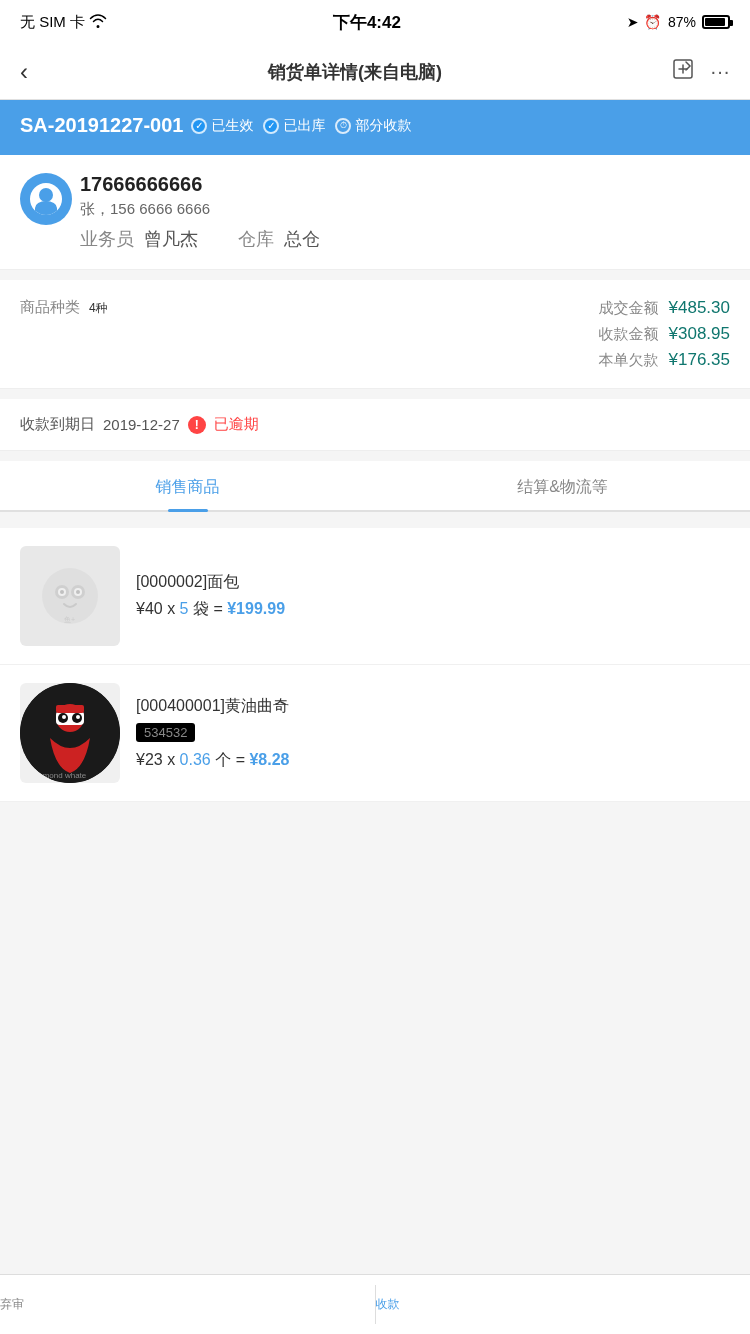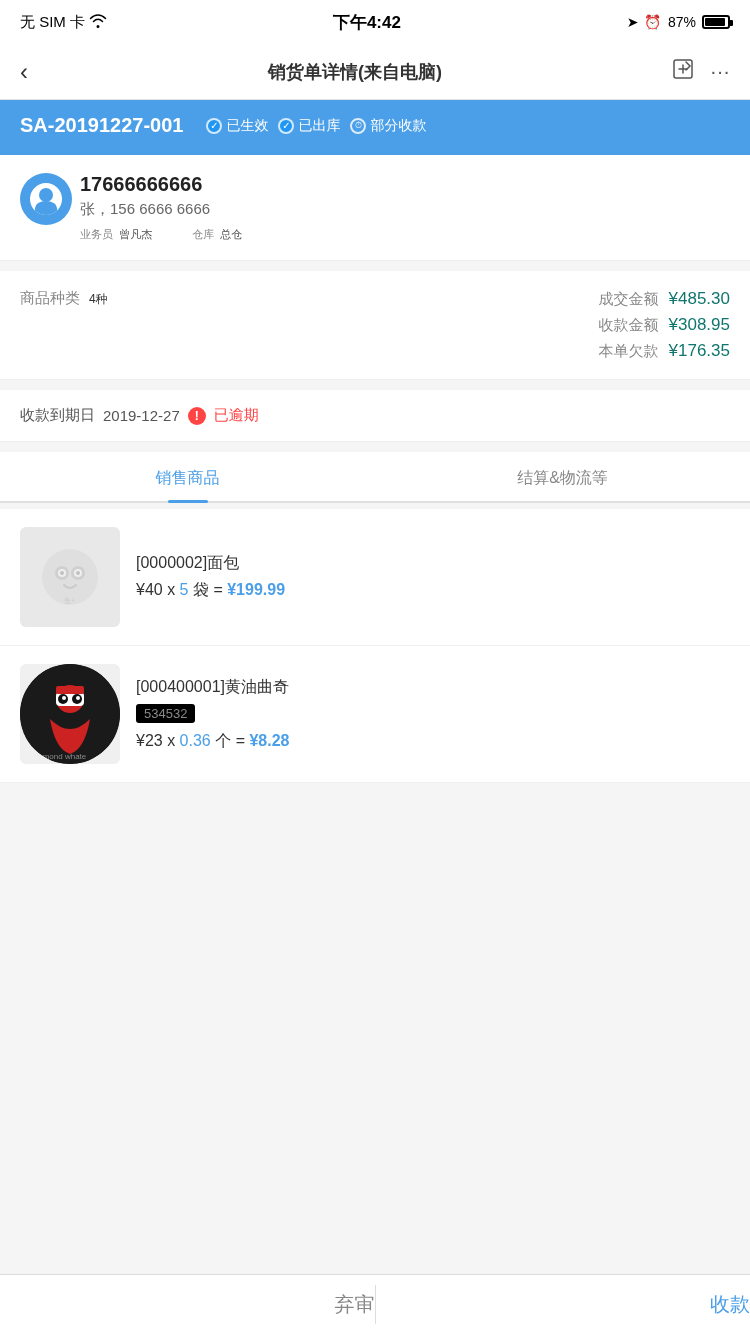--- a/index.html
+++ b/index.html
@@ -77,21 +77,21 @@
 
     
     .header-banner {
       background: #4a9fe8;
       padding: 14px 20px 10px;
       color: #fff;
     }
     .banner-top {
       display: flex;
       align-items: center;
-      gap: 23px;
+      gap: 8px;
       margin-bottom: 8px;
     }
     .banner-order-id {
       font-size: 20px;
       font-weight: 700;
     }
     .banner-badges {
       display: flex;
       align-items: center;
       gap: 10px;
@@ -166,21 +166,21 @@
       margin-bottom: 4px;
     }
     .customer-sub {
       font-size: 15px;
       color: #666;
       margin-bottom: 8px;
     }
     .customer-meta {
       display: flex;
       gap: 40px;
-      font-size: 11px;
+      font-size: 18px;
       color: #555;
     }
     .meta-label { color: #888; }
 
     
     .summary-section {
       background: #fff;
       padding: 18px 20px;
       margin-top: 10px;
       border-bottom: 1px solid #eee;
@@ -270,21 +270,21 @@
       bottom: -2px; left: 50%;
       transform: translateX(-50%);
       width: 40px; height: 3px;
       background: #4a9fe8;
       border-radius: 2px;
     }
 
     
     .products-section {
       background: #fff;
-      margin-top: 6px;
+      margin-top: 16px;
     }
     .product-item {
       display: flex;
       align-items: center;
       padding: 18px 20px;
       gap: 16px;
       border-bottom: 1px solid #f0f0f0;
     }
     .product-thumb {
       width: 100px; height: 100px;
@@ -327,22 +327,22 @@
       position: fixed;
       bottom: 0; left: 0; right: 0;
       width: 750px;
       height: 60px;
       background: #fff;
       border-top: 1px solid #ddd;
       display: flex;
     }
     .bottom-btn {
       flex: 1;
-      display: flex; align-items: center; justify-content: flex-end;
-      font-size: 20px;
+      display: flex; align-items: center; justify-content: flex-start;
+      font-size: 12px;
       cursor: pointer;
     }
     .bottom-btn.abandon { color: #888; }
     .bottom-btn.collect { color: #4a9fe8; }
     .bottom-divider {
       width: 1px;
       background: #ddd;
       margin: 10px 0;
     }
 

